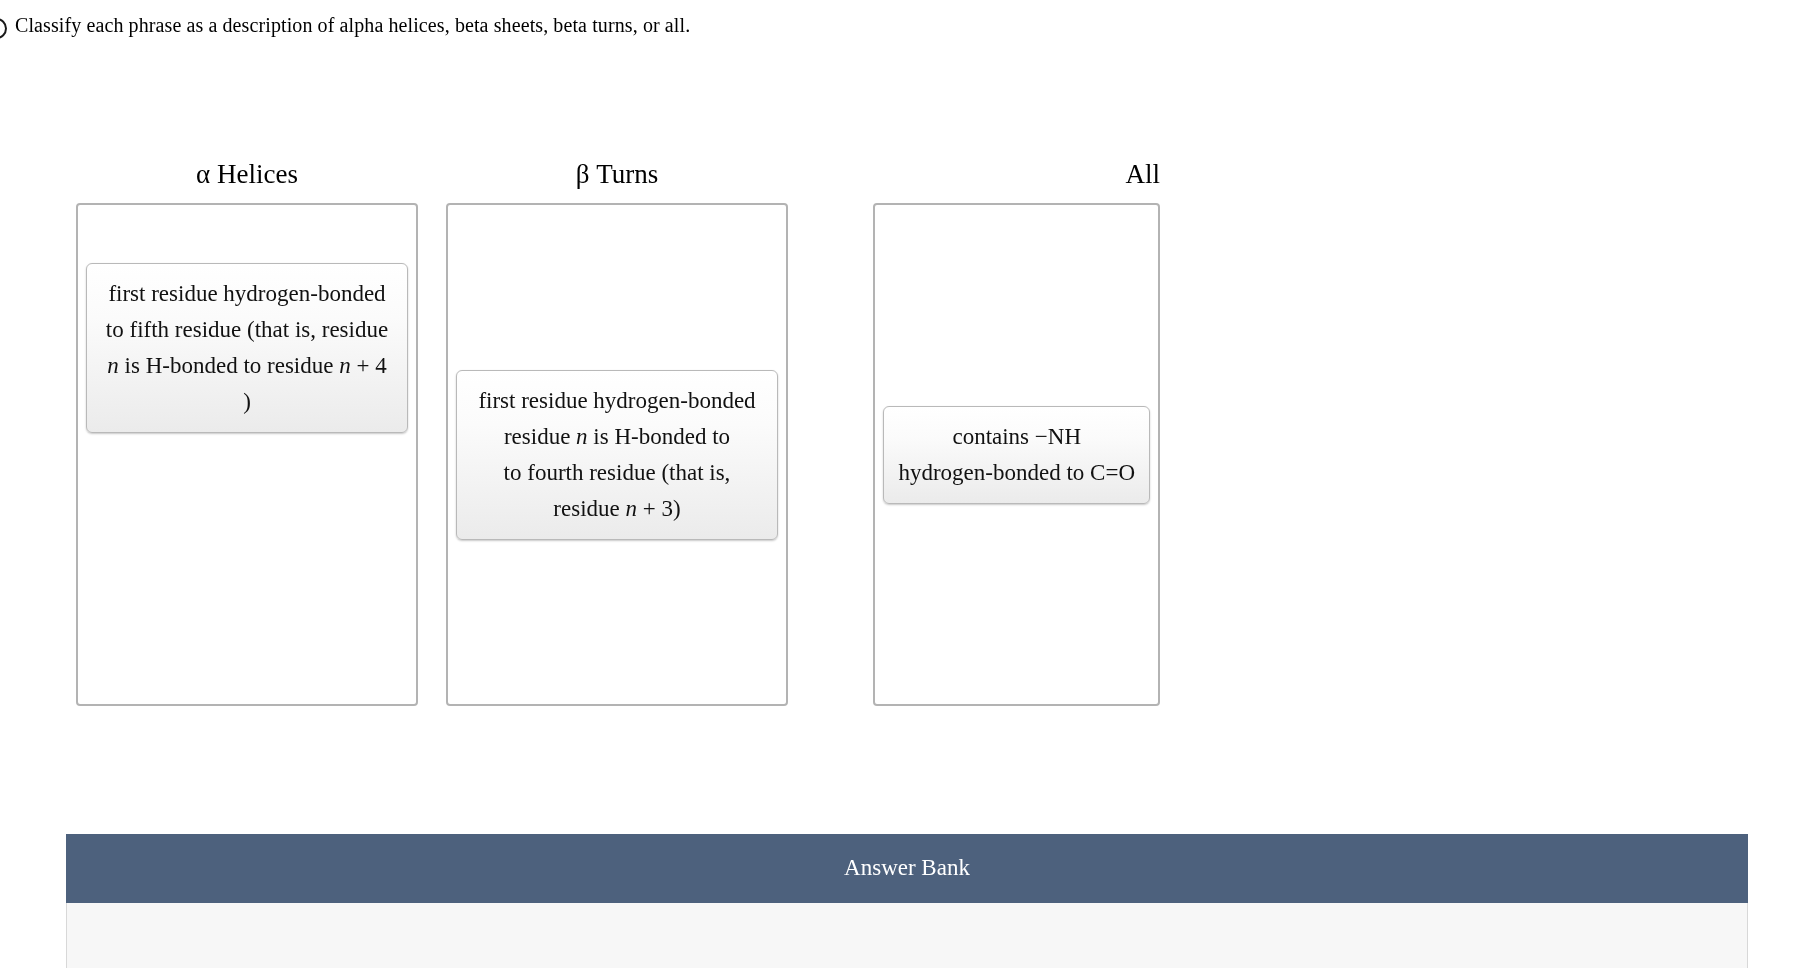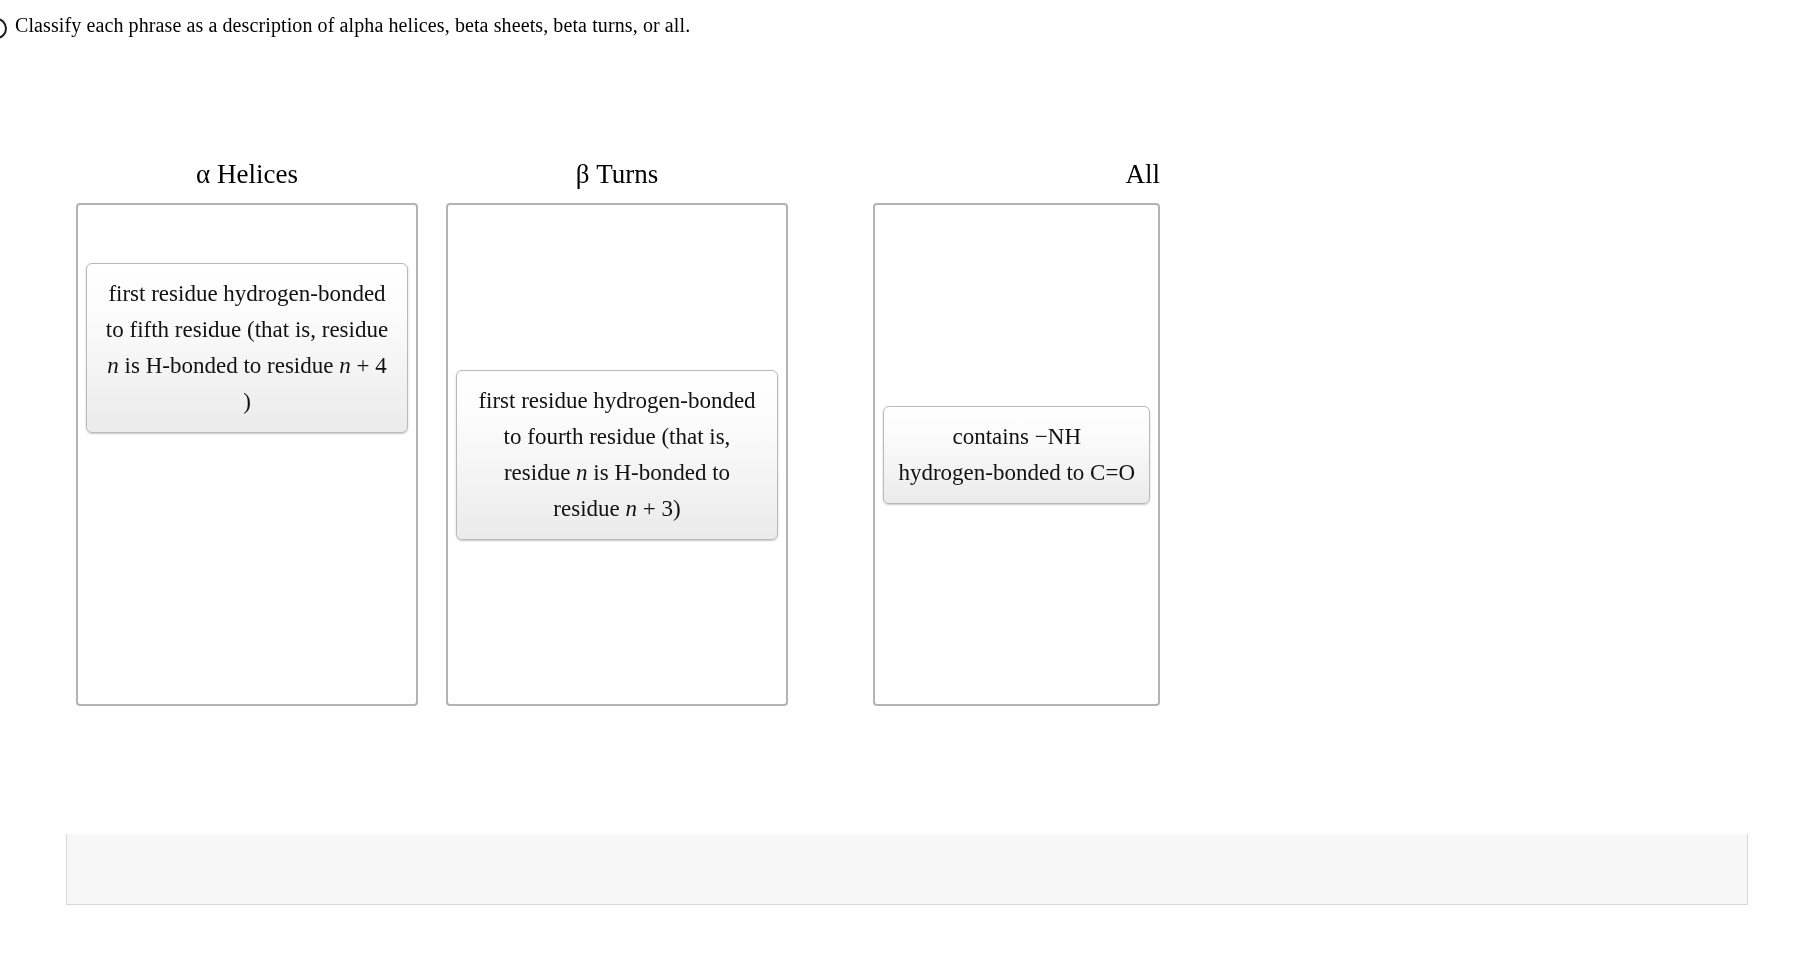--- a/index.html
+++ b/index.html
@@ -142,32 +142,33 @@
           <div><span>)</span></div>
         </div>
         <div class="spacer-gap"></div>
       </div>
     </div>
     <div class="column">
       <div class="col-title">β Turns</div>
       <div class="dropzone align-mid">
         <div class="tile" draggable="true">
           <div><span>first residue hydrogen-bonded</span></div>
+          <div><span>residue </span><i>n</i><span> is H-bonded to</span></div>
           <div><span>to fourth residue (that is,</span></div>
-          <div><span>residue </span><i>n</i><span> is H-bonded to</span></div>
           <div><span>residue </span><i>n</i><span> + 3)</span></div>
         </div>
       </div>
     </div>
     <div class="column wide">
       <div class="col-title">All</div>
       <div class="dropzone align-center">
         <div class="tile" draggable="true">
           <div><span>contains −NH</span></div>
           <div><span>hydrogen-bonded to C=O</span></div>
         </div>
       </div>
     </div>
   </div>
 
 <div class="answer-bank">
+  <div class="answer-bank-header">Answer Bank</div>
   <div class="answer-bank-body"></div>
 </div>
 
 </body></html>

